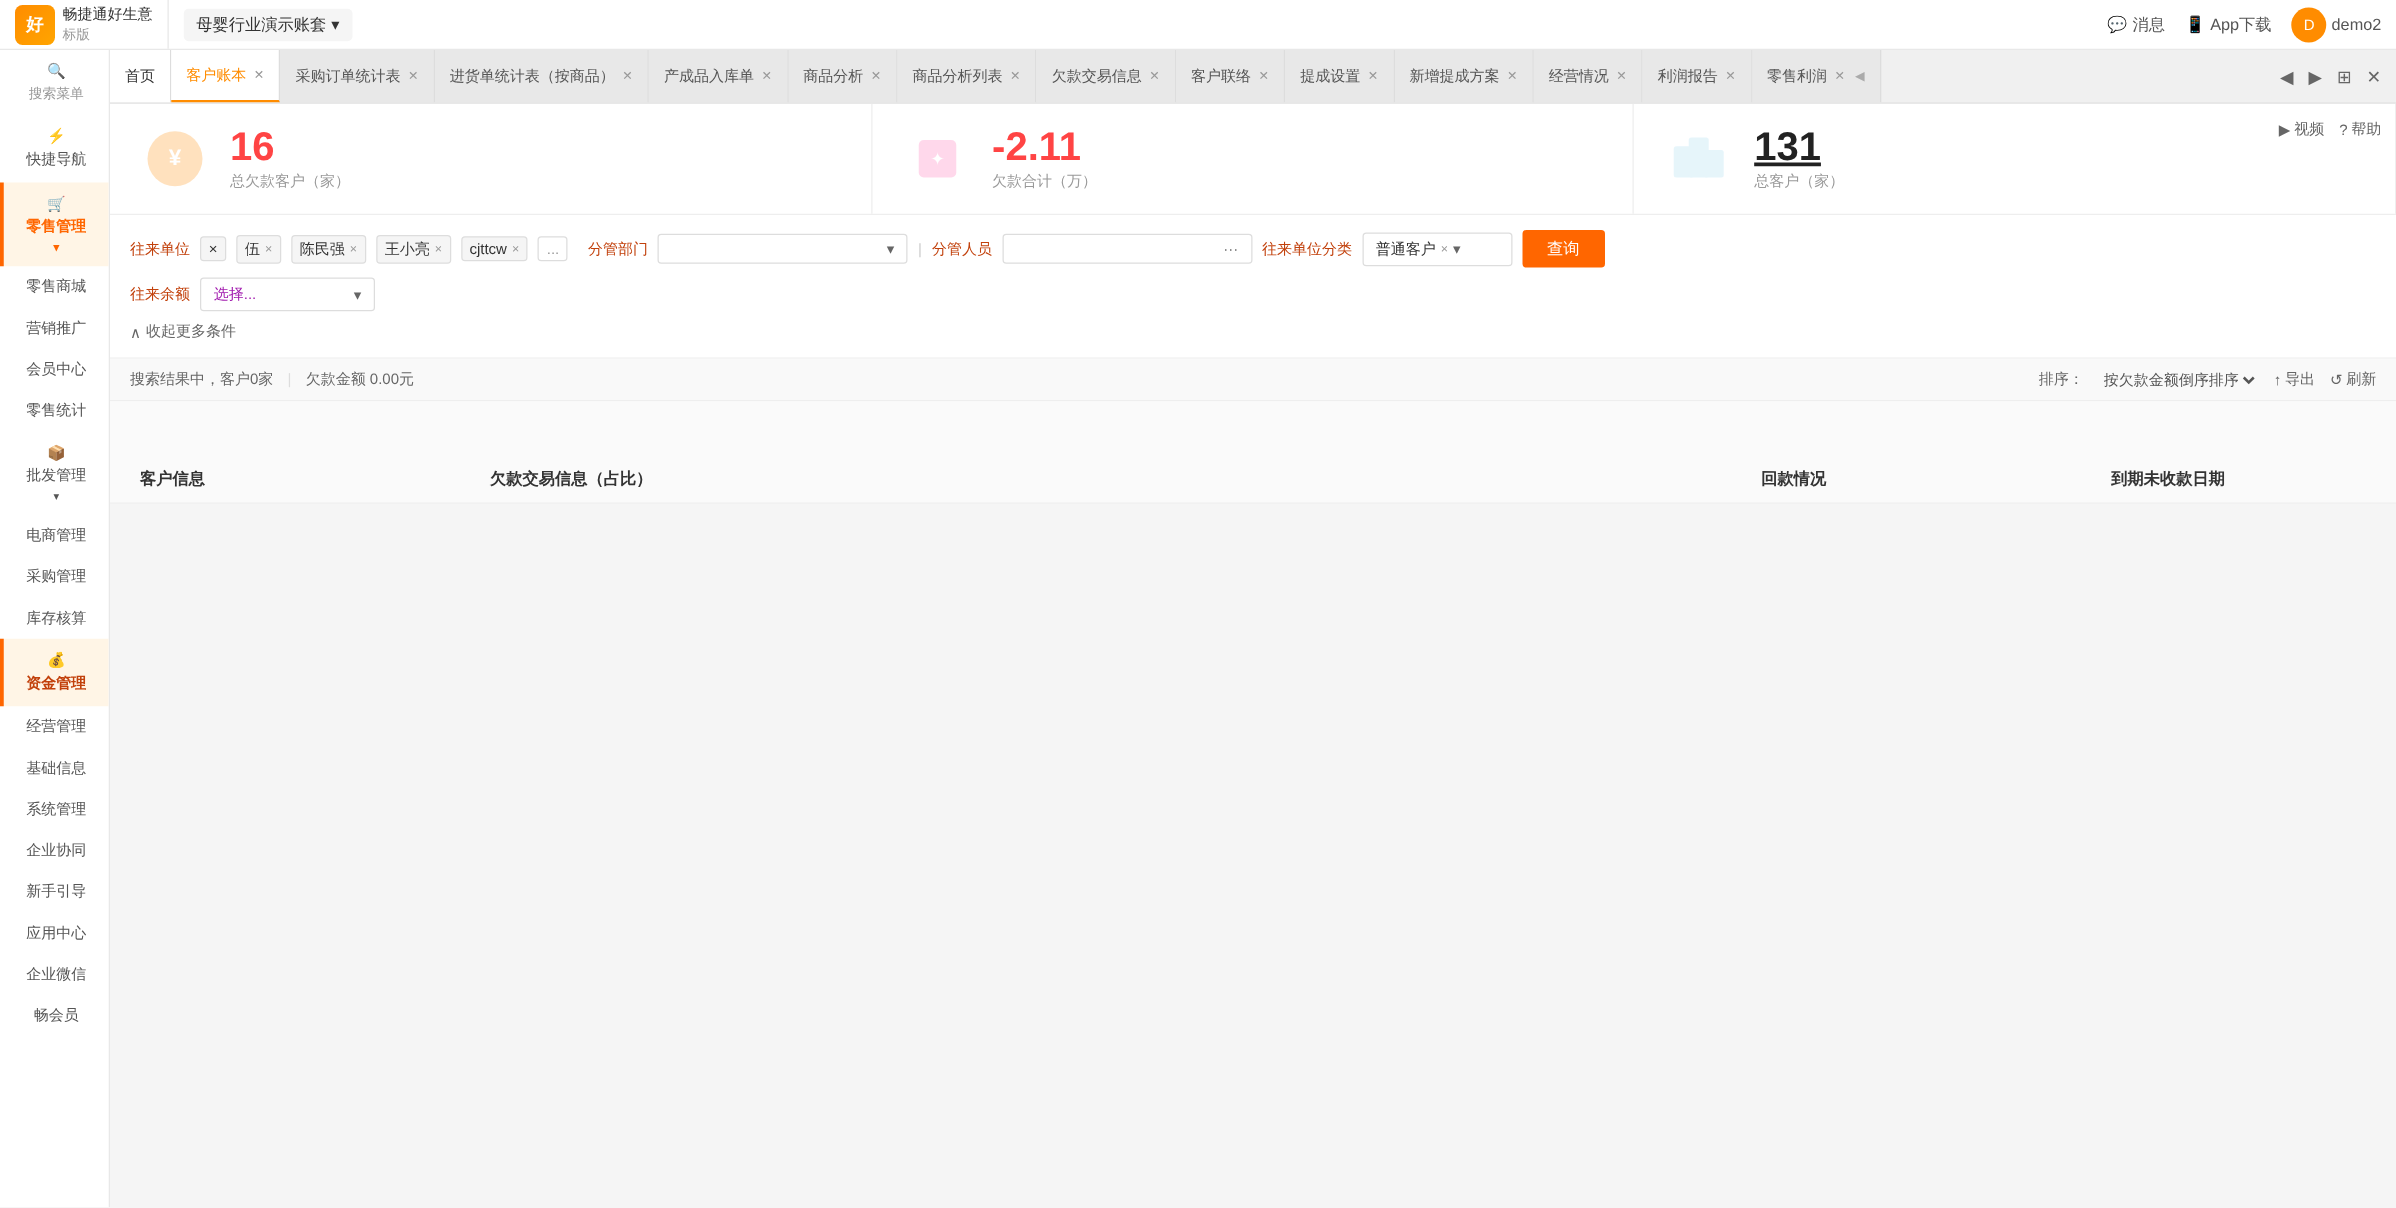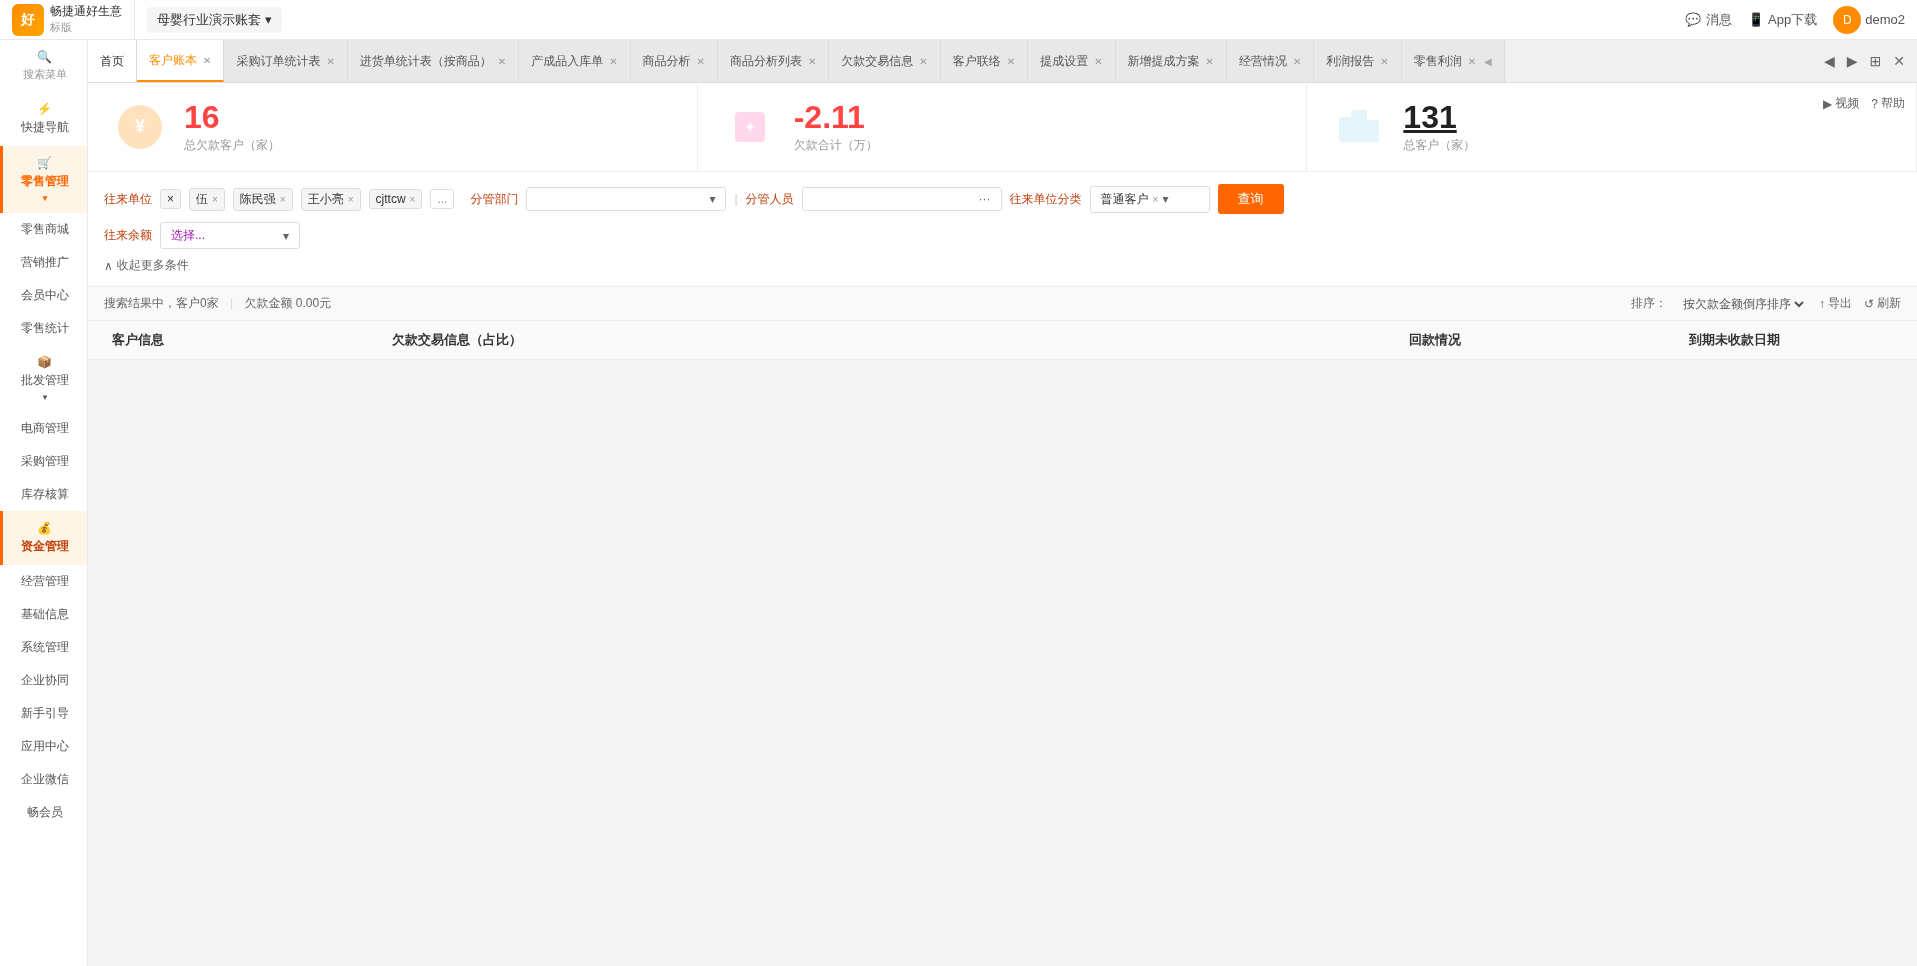--- a/index.html
+++ b/index.html
@@ -61,21 +61,21 @@
 
     
     .results-bar { display: flex; align-items: center; justify-content: space-between; background: #f9f9f9; padding: 8px 16px; border-bottom: 1px solid #eee; font-size: 12px; color: #666; }
     .results-bar-right { display: flex; align-items: center; gap: 12px; }
     .sort-select { border: none; background: transparent; font-size: 12px; color: #555; cursor: pointer; }
     .action-link { color: #666; cursor: pointer; display: flex; align-items: center; gap: 3px; }
 
     
     .table-area { background: #fff; }
     .table-header { display: grid; grid-template-columns: 280px 1fr 280px 220px; background: #fafafa; border-bottom: 1px solid #eee; padding: 10px 16px; font-size: 13px; font-weight: bold; color: #333; }
-    .table-header-cell { padding: 0 8px; }
+    .table-header-cell { padding: 0 8px; margin-top: 43px; }
 
     
     .empty-state { display: flex; flex-direction: column; align-items: center; justify-content: center; padding: 80px 0; color: #bbb; }
     .empty-icon { font-size: 80px; opacity: 0.3; margin-bottom: 12px; }
     .empty-text { font-size: 14px; color: #ccc; }
 
     
     ::-webkit-scrollbar { width: 4px; height: 4px; }
     ::-webkit-scrollbar-thumb { background: #ccc; border-radius: 2px; }
   </style>

